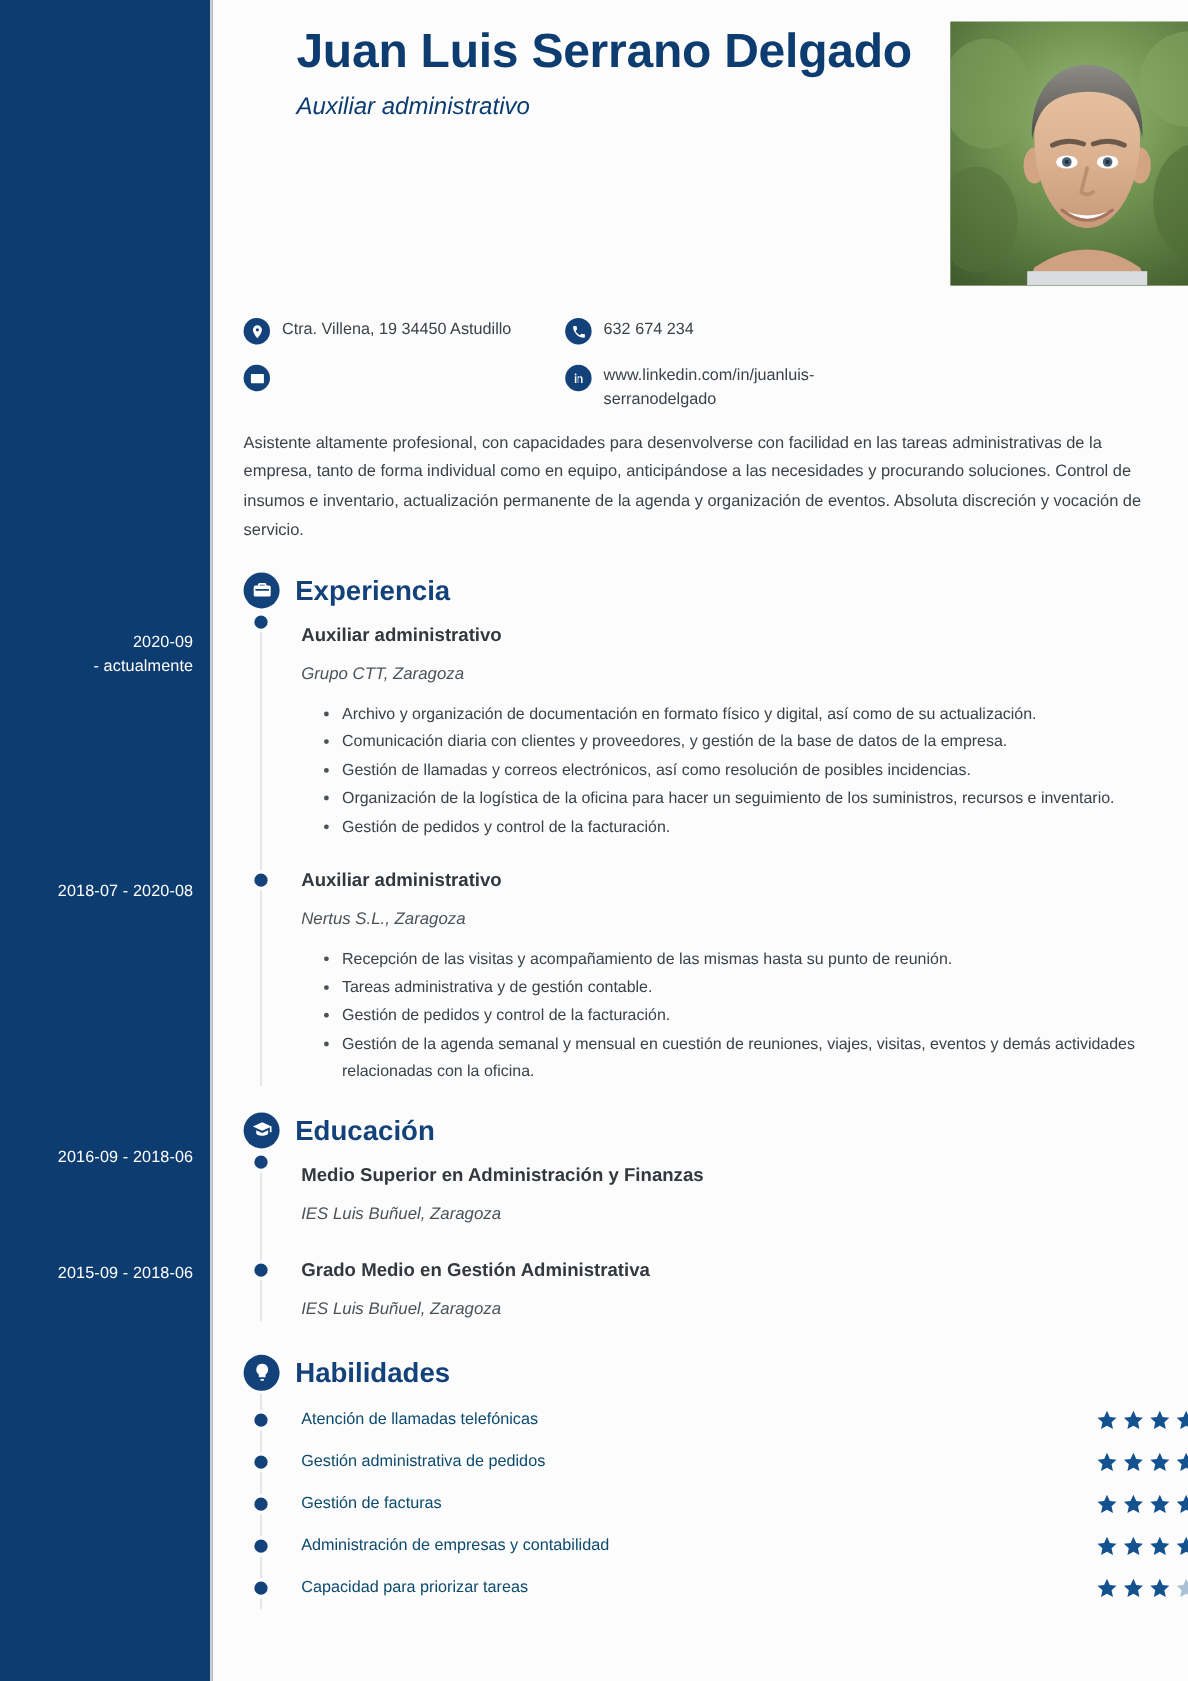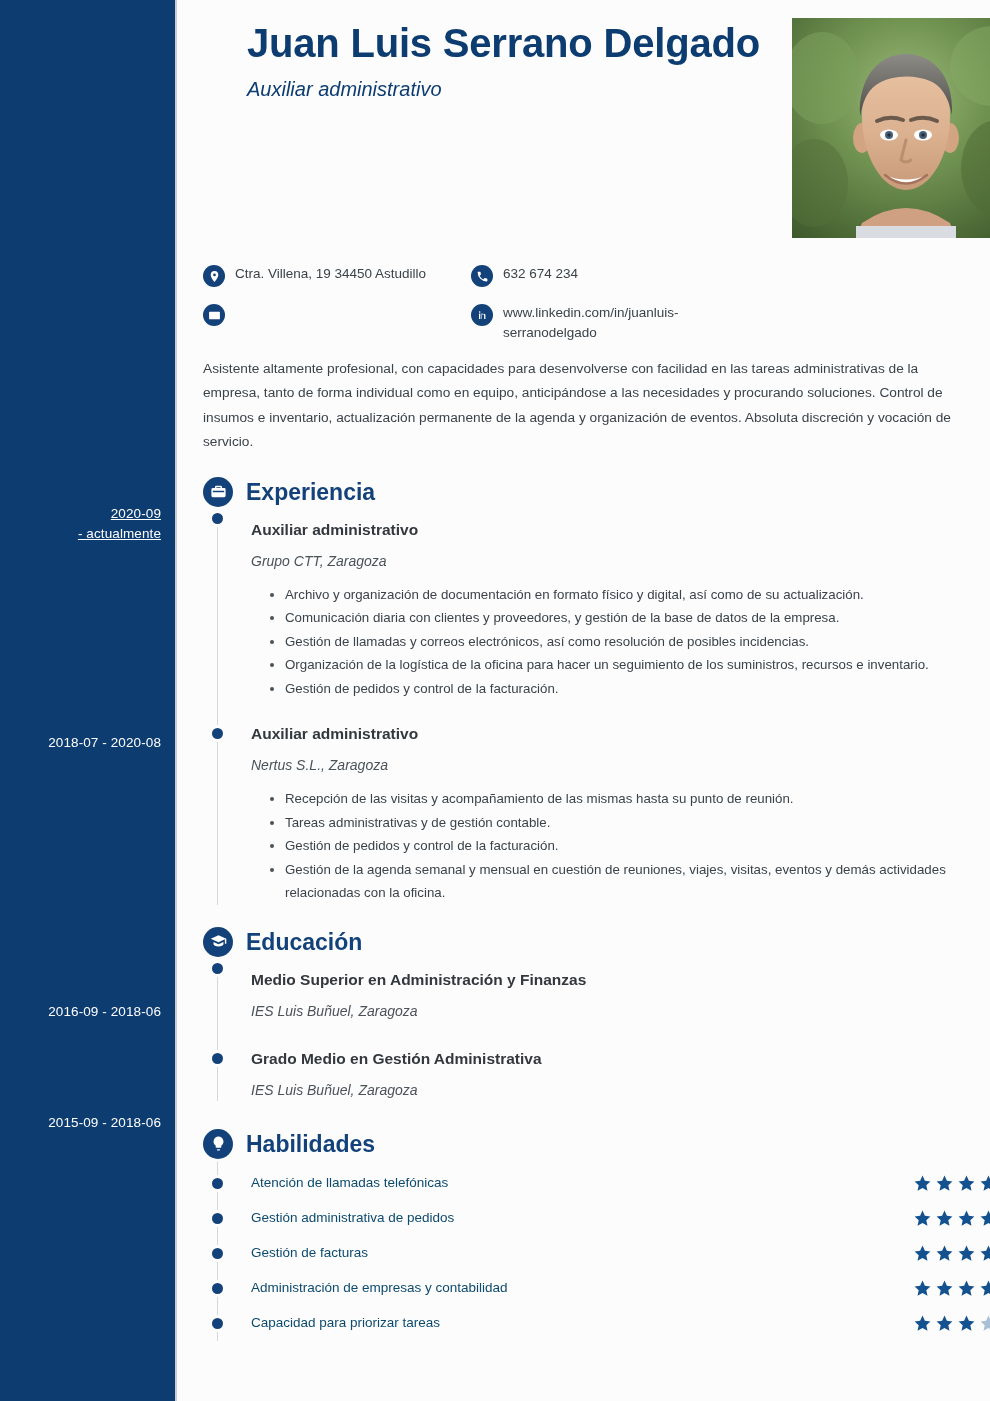--- a/index.html
+++ b/index.html
@@ -228,25 +228,25 @@
   .stars svg { width: 19px; height: 19px; display: block; }
   .st-on { fill: #14528f; }
   .st-off { fill: #a9c0d6; }
 </style>
 </head>
 <body>
 
 <div class="page">
 
   <aside class="sidebar">
-    <div class="side-date" style="top:504px;text-decoration:underline;">2020-09
+    <div class="side-date" style="top:525px;">2020-09
 - actualmente</div>
     <div class="side-date" style="top:733px;">2018-07  - 2020-08</div>
-    <div class="side-date" style="top:1002px;">2016-09  - 2018-06</div>
-    <div class="side-date" style="top:1113px;">2015-09  - 2018-06</div>
+    <div class="side-date" style="top:954px;">2016-09  - 2018-06</div>
+    <div class="side-date" style="top:1051px;">2015-09  - 2018-06</div>
   </aside>
 
   <main class="main">
 
     <header class="header">
       <div class="head-left">
         <h1 class="name">Juan Luis Serrano Delgado</h1>
         <h2 class="job-title">Auxiliar administrativo</h2>
       </div>
       <div class="photo">
@@ -365,21 +365,21 @@
             <li>Gestión de pedidos y control de la facturación.</li>
           </ul>
         </div>
 
         <div class="tl-item" style="padding-top:22px;">
           <span class="tl-dot" style="top:28px;"></span>
           <div class="entry-title">Auxiliar administrativo</div>
           <div class="entry-sub">Nertus S.L., Zaragoza</div>
           <ul class="bullets">
             <li>Recepción de las visitas y acompañamiento de las mismas hasta su punto de reunión.</li>
-            <li>Tareas administrativas y de gestión contable.</li>
+            <li>Tareas administrativa y de gestión contable.</li>
             <li>Gestión de pedidos y control de la facturación.</li>
             <li>Gestión de la agenda semanal y mensual en cuestión de reuniones, viajes, visitas, eventos y demás actividades relacionadas con la oficina.</li>
           </ul>
         </div>
       </div>
     </section>
 
     <section class="section" style="margin-top:22px;">
       <div class="sec-head">
         <span class="sec-icon">

